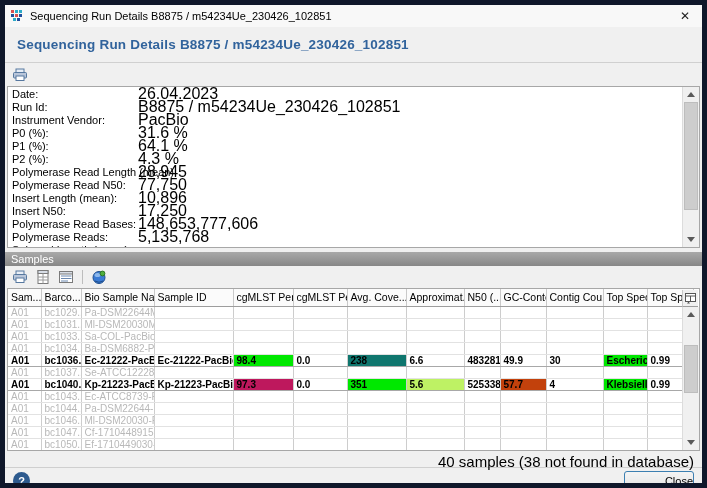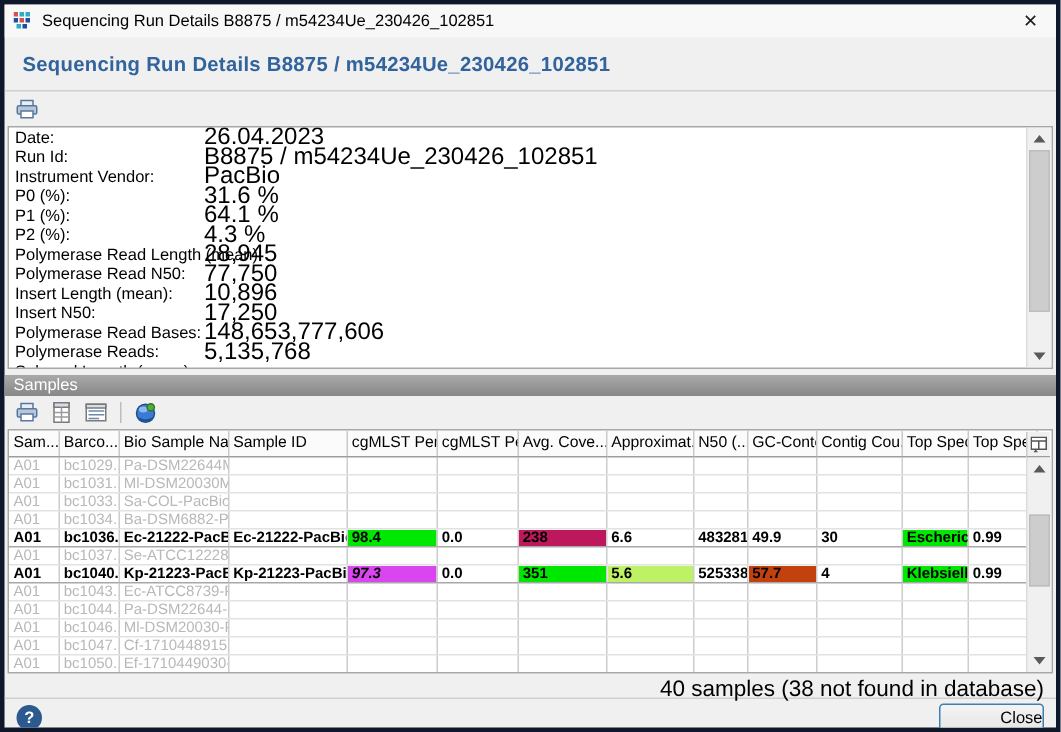--- a/index.html
+++ b/index.html
@@ -1,19 +1,19 @@
 <!DOCTYPE html>
 <html><head>
 <meta charset="utf-8">
 <style>
   * { box-sizing: border-box; margin: 0; padding: 0; }
   body { font-family: "Liberation Sans", sans-serif; background: #d8d8d8; }
   .window {
     position: relative; width: 707px; height: 488px;
-    border: 3px solid #0f172a; background: #f0f0f0; overflow: hidden;
+    border: 5px solid #0f172a; background: #f0f0f0; overflow: hidden;
   }
   
   .titlebar { height: 22px; background: #f8f8f8; display: flex; align-items: center; padding-left: 6px; }
   .titlebar .ttext { font-size: 11px; color: #000; margin-left: 5px; flex: 1; white-space: nowrap; }
   .close-btn { width: 34px; height: 22px; display: flex; align-items: center; justify-content: center;
     font-size: 12px; color: #222; cursor: pointer; }
   .app-icon { width: 14px; height: 14px; display: inline-block; }
   
   .heading-row { height: 35px; display: flex; align-items: center; padding-left: 12px; }
   .heading { font-size: 13.5px; font-weight: bold; color: #31639c; letter-spacing: .2px; }
@@ -298,21 +298,21 @@
             <td></td>
             <td></td>
           </tr>
           <tr class="match">
             <td>A01</td>
             <td>bc1036...</td>
             <td>Ec-21222-PacBio</td>
             <td>Ec-21222-PacBio</td>
             <td style="background: rgb(0, 232, 0);">98.4</td>
             <td>0.0</td>
-            <td style="background: #be185d;">238</td>
+            <td style="background: #0f766e;">238</td>
             <td>6.6</td>
             <td>4832812</td>
             <td>49.9</td>
             <td>30</td>
             <td style="background: rgb(0, 232, 0);">Escherichi...</td>
             <td>0.99</td>
           </tr>
           <tr class="dim">
             <td>A01</td>
             <td>bc1037...</td>
@@ -326,21 +326,21 @@
             <td></td>
             <td></td>
             <td></td>
             <td></td>
           </tr>
           <tr class="match">
             <td>A01</td>
             <td>bc1040...</td>
             <td>Kp-21223-PacBio</td>
             <td>Kp-21223-PacBio</td>
-            <td style="background: #d946ef; font-style: italic;">97.3</td>
+            <td style="background: #be185d;">97.3</td>
             <td>0.0</td>
             <td style="background: rgb(0, 232, 0);">351</td>
             <td style="background: #bef264;">5.6</td>
             <td>5253382</td>
             <td style="background: #c2410c;">57.7</td>
             <td>4</td>
             <td style="background: rgb(0, 232, 0);">Klebsiella q...</td>
             <td>0.99</td>
           </tr>
           <tr class="dim">

